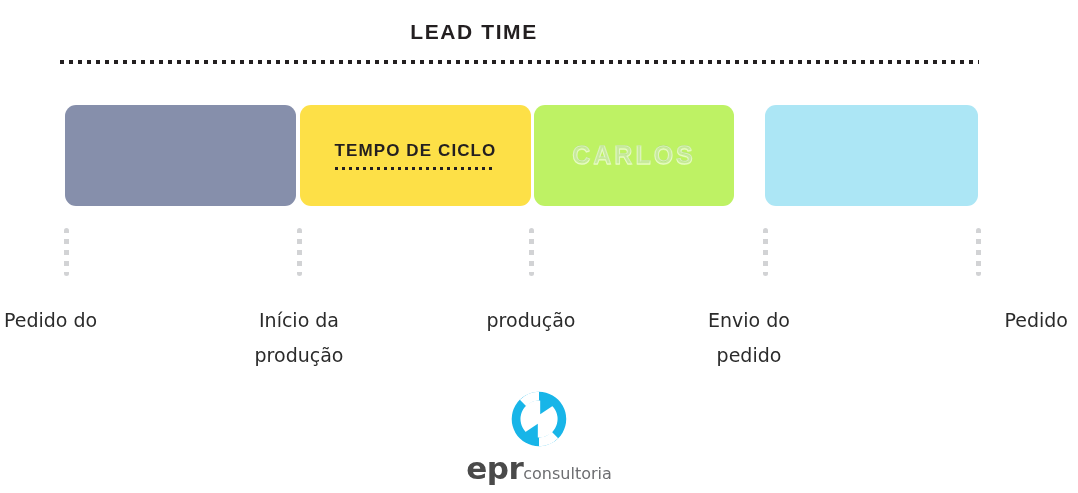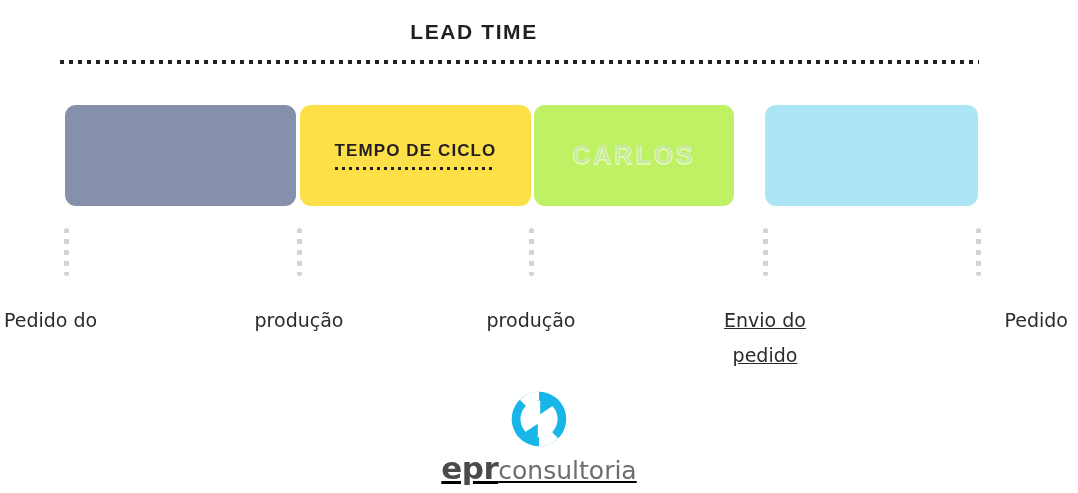--- a/index.html
+++ b/index.html
@@ -138,30 +138,29 @@
     display: flex;
     flex-direction: column;
     align-items: center;
   }
   .logo-mark { width: 58px; height: 58px; display: block; }
   .logo-word {
     margin-top: 2px;
     display: flex;
     align-items: baseline;
     font-family: "DejaVu Sans", sans-serif;
-    text-decoration: underline;
   }
   .logo-epr {
     font-size: 31px;
     font-weight: bold;
     color: #4a4a4a;
     letter-spacing: -0.5px;
   }
   .logo-consultoria {
-    font-size: 25px;
+    font-size: 16px;
     font-weight: normal;
     color: #6d6e71;
     letter-spacing: 0px;
   }
 </style>
 </head>
 <body>
 
 <div id="canvas">
 
@@ -186,26 +185,27 @@
       <div class="tick" style="left: 529px;"></div>
       <div class="tick" style="left: 763px;"></div>
       <div class="tick" style="left: 976px;"></div>
     </div>
 
   <div class="captions">
       <div class="caption left" style="left: 4px; width: 160px;">
         <span>Pedido do</span>
       </div>
       <div class="caption center" style="left: 207px; width: 184px;">
+        <span>Início da</span>
         <span>produção</span>
       </div>
       <div class="caption center" style="left: 439px; width: 184px;">
         <span>produção</span>
       </div>
-      <div class="caption center" style="left: 673px; width: 184px; text-decoration: underline;">
+      <div class="caption center" style="left: 657px; width: 184px;">
         <span>Envio do</span>
         <span>pedido</span>
       </div>
       <div class="caption right" style="right: 10px; width: 180px;">
         <span>Pedido</span>
       </div>
     </div>
 
   <div class="logo">
     <svg class="logo-mark" viewBox="0 0 100 100">

